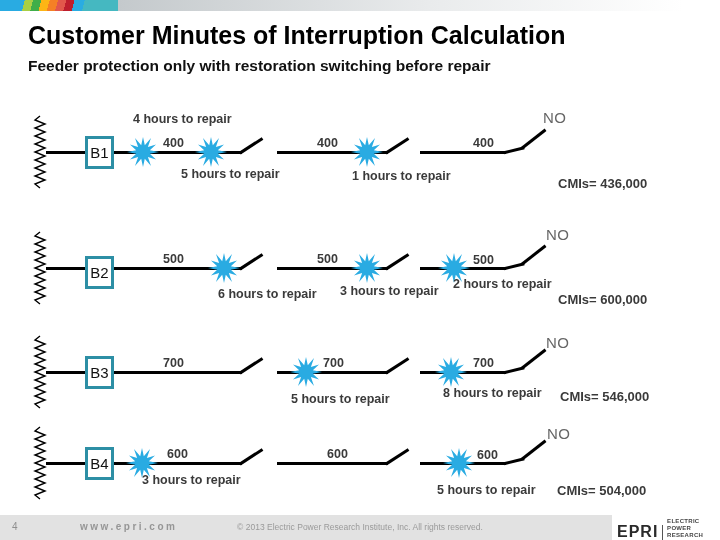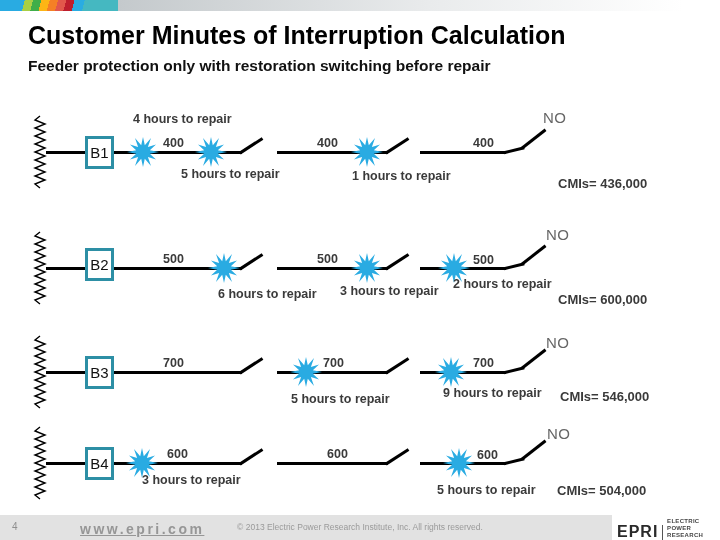--- a/index.html
+++ b/index.html
@@ -29,21 +29,21 @@
   .burst { position:absolute; width:34px; height:32px; fill:#29abe2; stroke:none; }
   .coil  { position:absolute; width:14px; height:74px; stroke:#000; fill:none; stroke-width:1.4; }
   .lbl { position:absolute; font-size:12.5px; font-weight:bold; color:#3a3a3a; white-space:nowrap; }
   .no  { position:absolute; font-size:15px; color:#666; letter-spacing:0.5px; }
   .cmi { position:absolute; font-size:13px; font-weight:bold; color:#3a3a3a; white-space:nowrap; }
 
   
   .footer-bar { position:absolute; left:0; top:515px; width:720px; height:25px; background:#e2e2e2; }
   .footer-logo-bg { position:absolute; left:612px; top:515px; width:108px; height:25px; background:#fff; }
   .pagenum { position:absolute; left:12px; top:521px; font-size:10px; color:#8f8f8f; }
-  .site { position:absolute; left:80px; top:521px; font-size:14px; font-weight:bold; color:#969696; letter-spacing:2.5px;text-decoration:underline; }
+  .site { position:absolute; left:80px; top:521px; font-size:10px; font-weight:bold; color:#969696; letter-spacing:2.5px; }
   .copyright { position:absolute; left:180px; top:522px; width:360px; text-align:center; font-size:8.5px; color:#9a9a9a; white-space:nowrap; }
   .logo { position:absolute; left:617px; top:518px; display:flex; align-items:center; gap:4px; }
   .logo-word { font-size:16px; font-weight:bold; color:#2a2a2a; letter-spacing:1px; }
   .logo-div { width:1px; height:15px; background:#555; }
   .logo-tag { font-size:6px; line-height:7px; color:#444; font-weight:bold; letter-spacing:0.3px; }
 </style>
 </head>
 <body>
 
 <svg width="0" height="0" style="position:absolute" aria-hidden="true">
@@ -91,21 +91,21 @@
     <div class="noblade" style="left:522px;top:146px"></div>
     <div class="no" style="left:543px;top:109px">NO</div>
     <div class="cmi" style="left:558px;top:176px">CMIs= 436,000</div>
   </div>
 
   <div>
     <svg class="coil" viewBox="0 0 14 74" style="left:33px;top:231px">
         <use href="#coil-zig"></use>
       </svg>
     <div class="hl" style="left:46px;top:267px;width:39px"></div>
-    <div class="bbox" style="left:85px;top:248px">B2</div>
+    <div class="bbox" style="left:85px;top:256px">B2</div>
     <div class="hl" style="left:114px;top:267px;width:128px"></div>
     <div class="lbl" style="left:163px;top:252px">500</div>
     <svg class="burst" viewBox="0 0 34 32" style="left:207px;top:252px">
         <use href="#burst-star"></use>
       </svg>
     <div class="blade" style="left:240px;top:267px"></div>
     <div class="hl" style="left:277px;top:267px;width:111px"></div>
     <div class="lbl" style="left:317px;top:252px">500</div>
     <svg class="burst" viewBox="0 0 34 32" style="left:350px;top:252px">
         <use href="#burst-star"></use>
@@ -141,21 +141,21 @@
     <div class="lbl" style="left:323px;top:356px">700</div>
     <div class="blade" style="left:386px;top:371px"></div>
     <div class="hl" style="left:420px;top:371px;width:86px"></div>
     <svg class="burst" viewBox="0 0 34 32" style="left:434px;top:356px">
         <use href="#burst-star"></use>
       </svg>
     <div class="lbl" style="left:473px;top:356px">700</div>
     <div class="bend" style="left:504px;top:371px"></div>
     <div class="noblade" style="left:522px;top:366px"></div>
     <div class="lbl" style="left:291px;top:392px">5 hours to repair</div>
-    <div class="lbl" style="left:443px;top:386px">9 hours to repair</div>
+    <div class="lbl" style="left:443px;top:386px">8 hours to repair</div>
     <div class="no" style="left:546px;top:334px">NO</div>
     <div class="cmi" style="left:560px;top:389px">CMIs= 546,000</div>
   </div>
 
   <div>
     <svg class="coil" viewBox="0 0 14 74" style="left:33px;top:426px">
         <use href="#coil-zig"></use>
       </svg>
     <div class="hl" style="left:46px;top:462px;width:39px"></div>
     <div class="bbox" style="left:85px;top:447px">B4</div>

